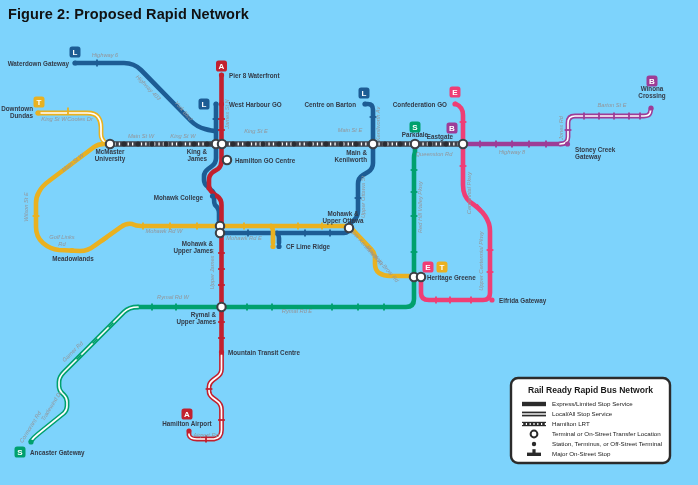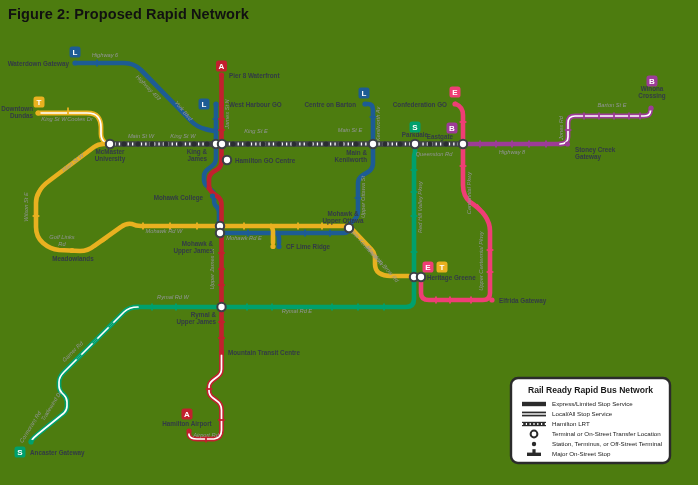--- a/index.html
+++ b/index.html
@@ -1,16 +1,16 @@
 <!DOCTYPE html>
 <html><head>
 <meta charset="utf-8">
 <style>
   html,body{margin:0;padding:0;background:#ffffff;}
-  .page{position:relative;width:698px;height:485px;background:#4d7c0f;overflow:hidden;
+  .page{position:relative;width:698px;height:485px;background:#7dd3fc;overflow:hidden;
         font-family:"Liberation Sans",sans-serif;}
   .fig-title{position:absolute;left:8px;top:6px;margin:0;font-size:14.5px;font-weight:bold;
         color:#111;letter-spacing:.1px;font-family:"Liberation Sans",sans-serif;}
   svg{position:absolute;left:0;top:0;}
   svg text{font-family:"Liberation Sans",sans-serif;}
   .rl{font-size:5.7px;font-style:italic;}
   .sl{font-size:6.3px;font-weight:600;}
   .bl{font-size:8px;font-weight:bold;}
   .lg-t{font-size:8.6px;font-weight:bold;}
   .lg-i{font-size:6.2px;}

